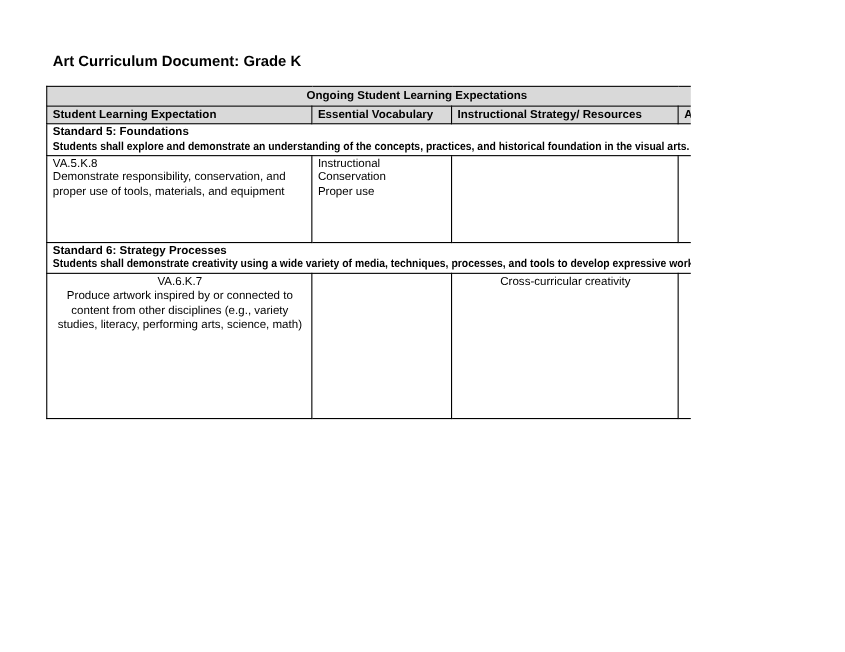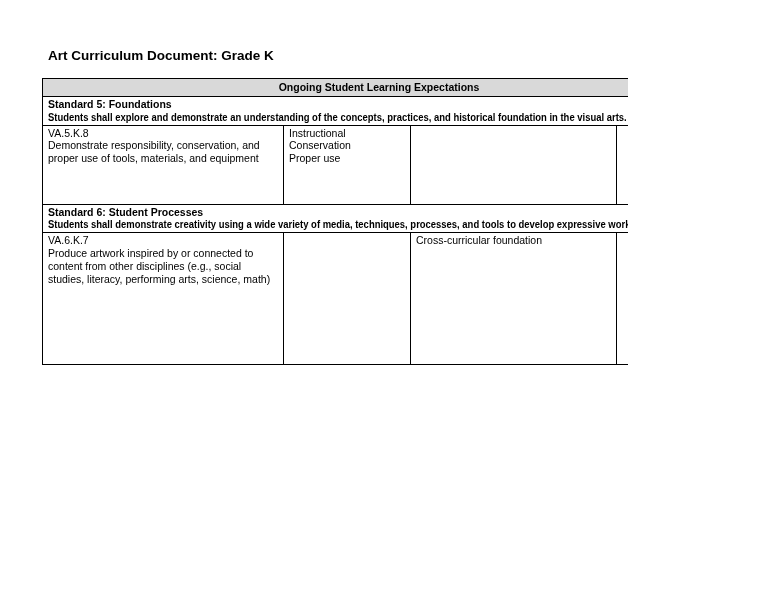--- a/index.html
+++ b/index.html
@@ -11,21 +11,21 @@
     border-collapse: collapse; table-layout: fixed; }
   table.curriculum td { border: 1px solid #000000; vertical-align: top;
     font-size: 10.5px; line-height: 1.22; padding: 1px 4px 1px 5px; overflow: hidden; }
   col.c1 { width: 241px; } col.c2 { width: 127px; } col.c3 { width: 206px; } col.c4 { width: 98px; }
   tr.h1 td { height: 18px; background: #d9d9d9; font-weight: bold; text-align: center; padding-top: 2px; }
   tr.h2 td { height: 16px; background: #d9d9d9; font-weight: bold; }
   tr.std td { height: 25px; font-weight: bold; margin-left: 21px; }
   tr.std .std-desc { white-space: nowrap; transform: scaleX(0.9); transform-origin: 0 0; }
   tr.data-row-1 td { height: 79px; }
   tr.data-row-2 td { height: 130px; }
-  tr.data-row-3 td { height: 132px; }
+  tr.data-row-3 td { height: 132px; text-align: center; }
   .cell-multiline { white-space: pre-line; }
 </style>
 </head>
 <body>
 
 <div class="page">
 
   <div class="doc-title">Art Curriculum Document: Grade K</div>
 
   <table class="curriculum">
@@ -34,20 +34,26 @@
         <col class="c2">
         <col class="c3">
         <col class="c4">
     </colgroup>
 
     <tbody>
         <tr class="h1">
       <td colspan="4">Ongoing Student Learning Expectations</td>
     </tr>
 
+    <tr class="h2">
+      <td>Student Learning Expectation</td>
+      <td>Essential Vocabulary</td>
+      <td>Instructional Strategy/ Resources</td>
+      <td>Assessment</td>
+    </tr>
 
     <tr class="std">
       <td colspan="4">
         <div class="std-title">Standard 5: Foundations</div>
         <div class="std-desc">Students shall explore and demonstrate an understanding of the concepts, practices, and historical foundation in the visual arts.</div>
       </td>
     </tr>
 
     <tr class="data-row-1">
       <td>
@@ -56,31 +62,31 @@
       </td>
       <td class="cell-multiline">Instructional
 Conservation
 Proper use</td>
       <td></td>
       <td></td>
     </tr>
 
     <tr class="std">
       <td colspan="4">
-        <div class="std-title">Standard 6: Student Processes</div>
+        <div class="std-title">Standard 6: Strategy Processes</div>
         <div class="std-desc">Students shall demonstrate creativity using a wide variety of media, techniques, processes, and tools to develop expressive works of art and design.</div>
       </td>
     </tr>
 
 
     <tr class="data-row-3">
       <td>
         <div>VA.6.K.7</div>
-        <div>Produce artwork inspired by or connected to content from other disciplines (e.g., social studies, literacy, performing arts, science, math)</div>
+        <div>Produce artwork inspired by or connected to content from other disciplines (e.g., variety studies, literacy, performing arts, science, math)</div>
       </td>
       <td class="cell-multiline"></td>
-      <td>Cross-curricular foundation</td>
+      <td>Cross-curricular creativity</td>
       <td></td>
     </tr>
 
   </tbody>
     </table>
 </div>
 
 </body></html>

